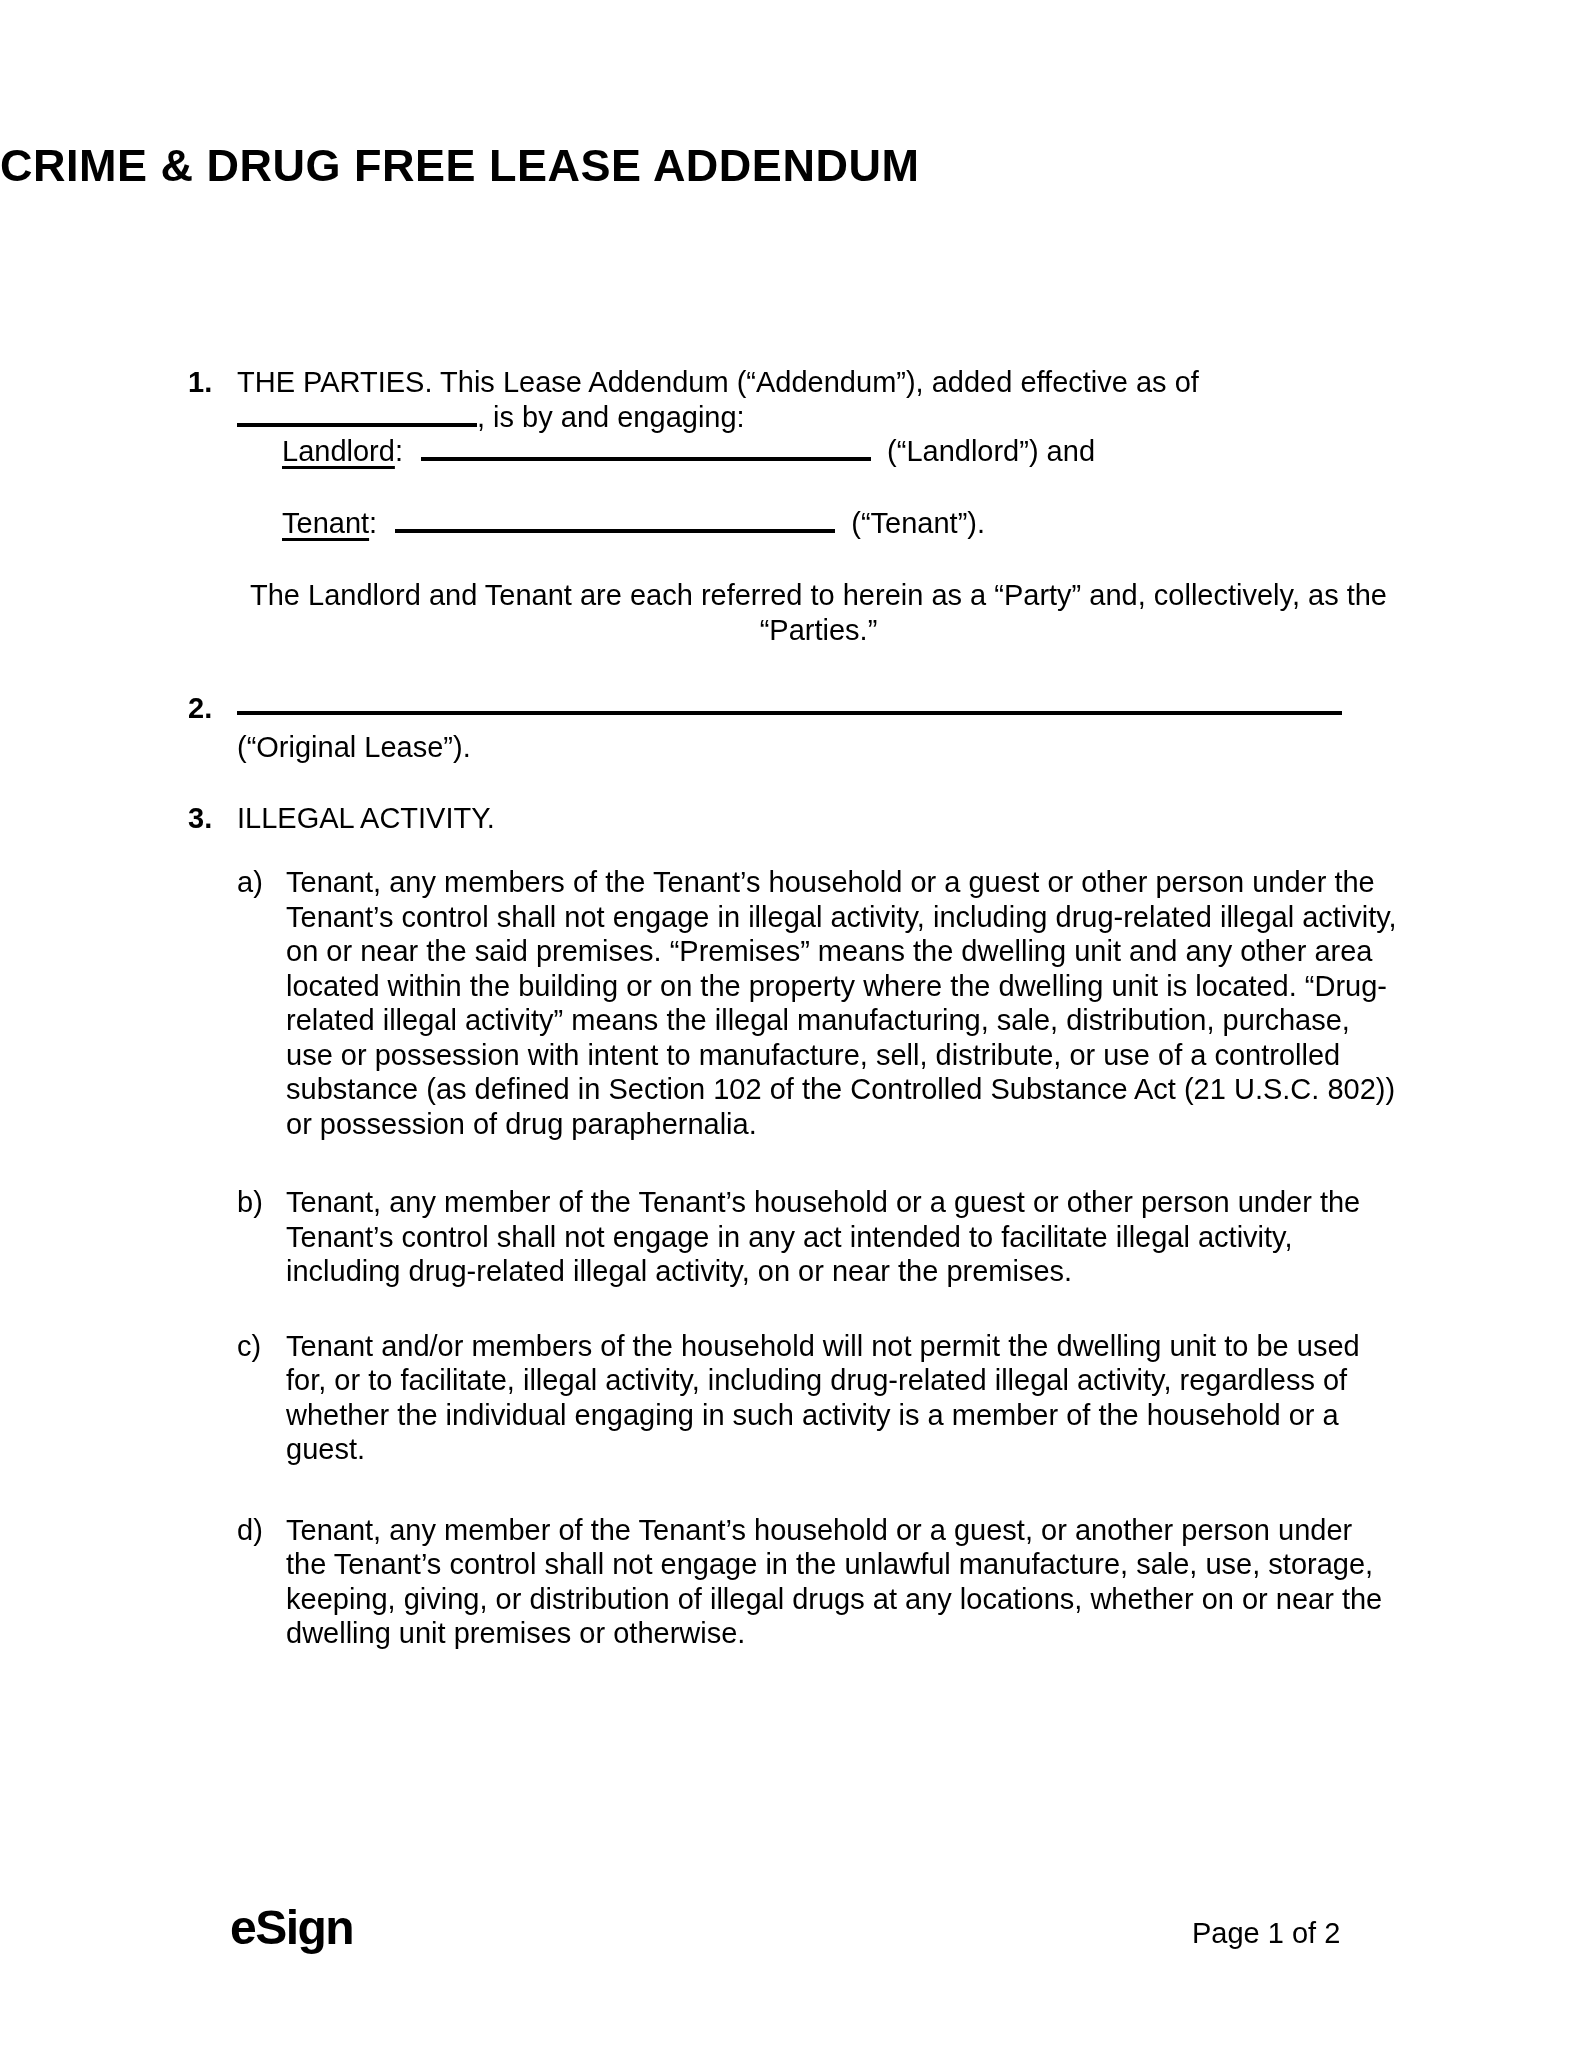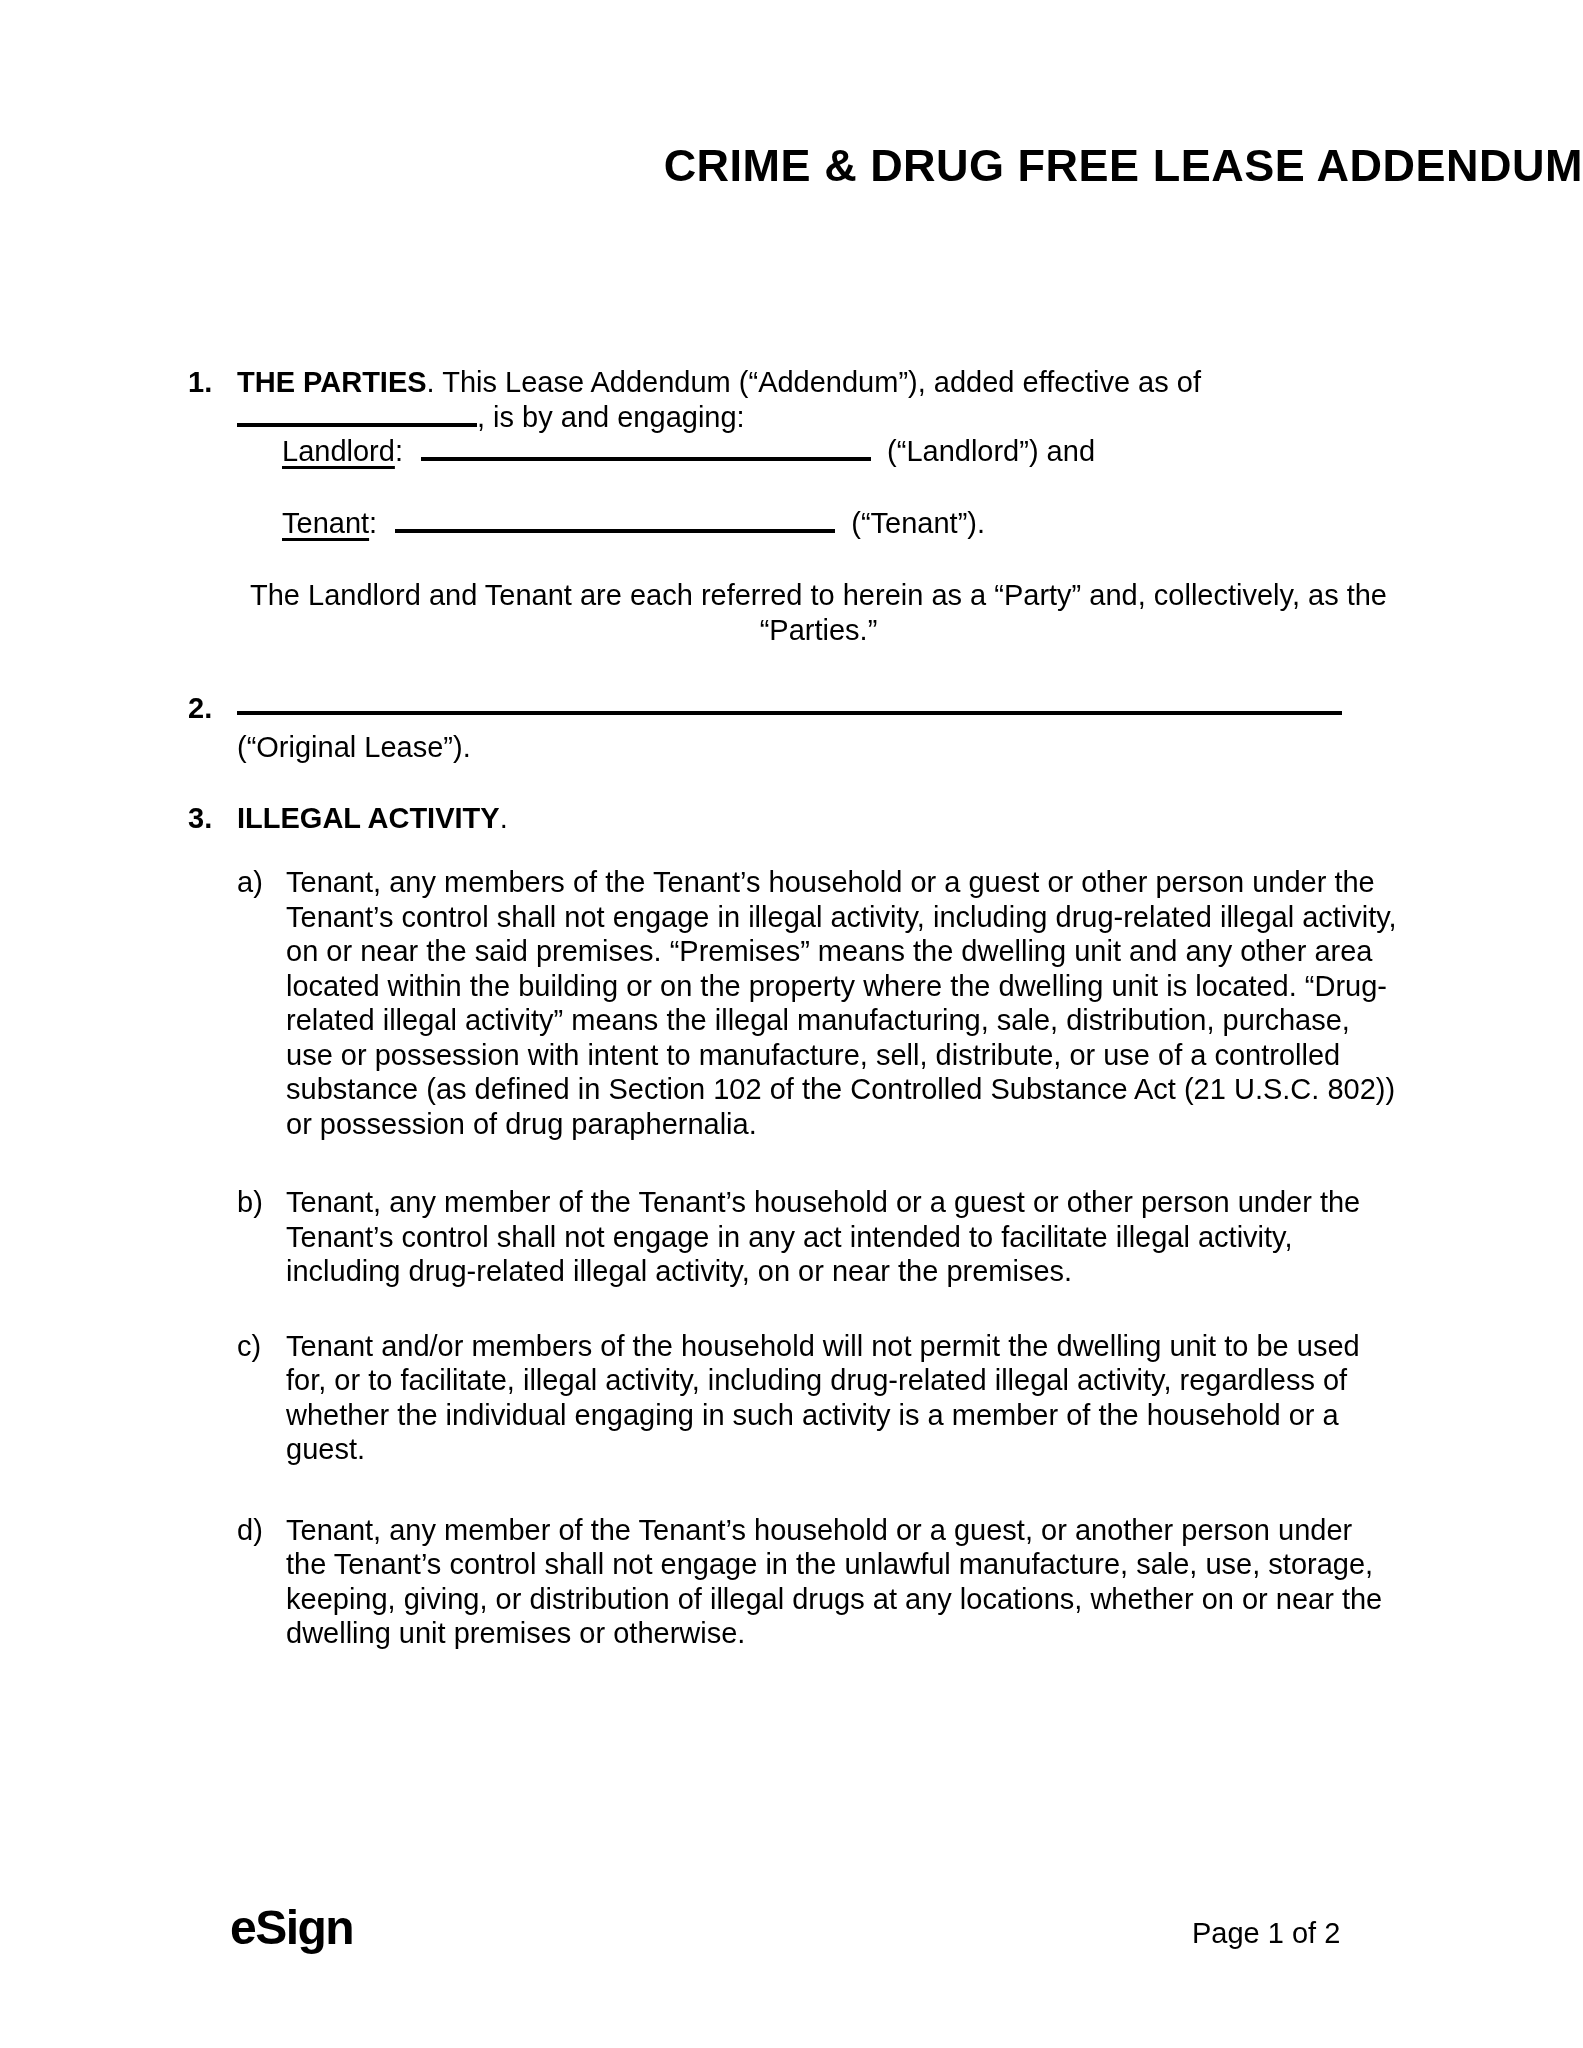--- a/index.html
+++ b/index.html
@@ -12,37 +12,37 @@
     font-family: "Liberation Sans", sans-serif;
     font-size: 29px;
     line-height: 34.5px;
     overflow: hidden;
   }
   .doc-title {
     position: absolute;
     top: 140px;
     left: 0;
     width: 100%;
-    text-align: right;
+    text-align: left;
     font-size: 45px;
     font-weight: bold;
     line-height: 52px;
     letter-spacing: 0.5px;
   }
   .content {
     position: absolute;
     left: 188px;
     top: 0;
     width: 1212px;
     padding-top: 365px;
   }
   .item { display: flex; }
   .item .num { flex: 0 0 49px; font-weight: bold; }
   .ibody { flex: 1 1 auto; max-width: 1163px; }
-  .bold { font-weight: bold; }
+  .bold { font-weight: normal; }
   .ul-label { text-decoration: underline; text-decoration-thickness: 3px; text-underline-offset: 5px; }
   .blank {
     display: inline-block;
     border-bottom: 4px solid #000;
     height: 20px;
     vertical-align: baseline;
   }
   .w240 { width: 240px; }
   .w450 { width: 450px; margin-left: 10px; }
   .w440 { width: 440px; margin-left: 10px; }

